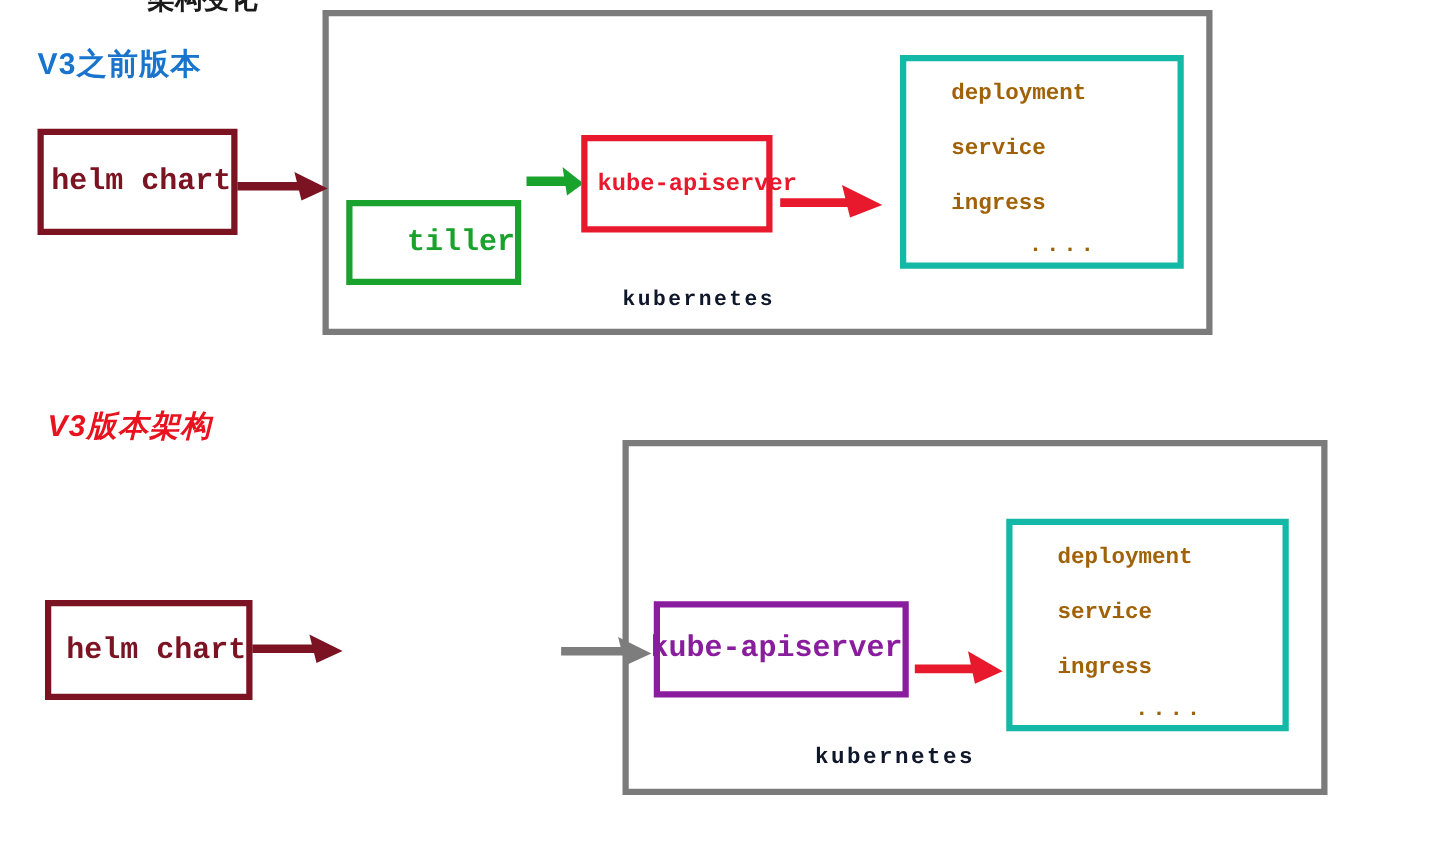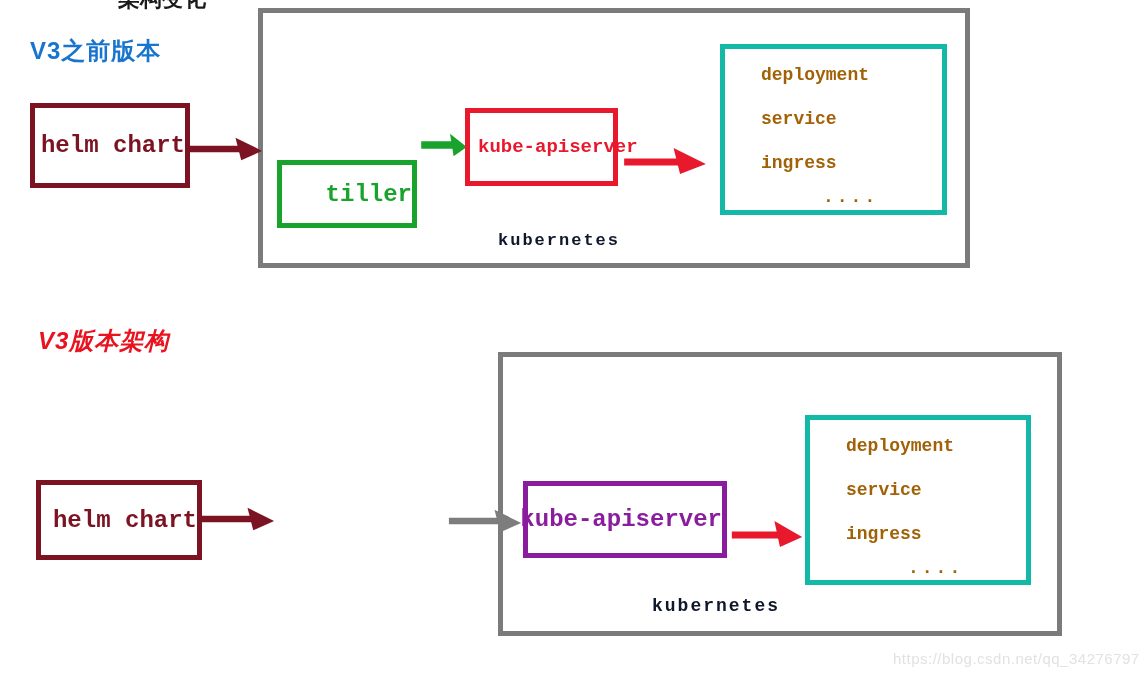--- a/index.html
+++ b/index.html
@@ -166,15 +166,14 @@
 
   <div class="abs resbox" style="left:805px; top:415px; width:226px; height:170px;">
     <div class="res-line">deployment</div>
     <div class="res-line">service</div>
     <div class="res-line">ingress</div>
     <div class="res-line res-dots">....</div>
   </div>
 
   <div class="abs cluster-label" style="left:652px; top:596px; font-size:18px;">kubernetes</div>
 
-  <div class="abs watermark" style="left:893px; top:650px;">https://blog.csdn.net/qq_34276797</div>
 
 </div>
 
 </body></html>

